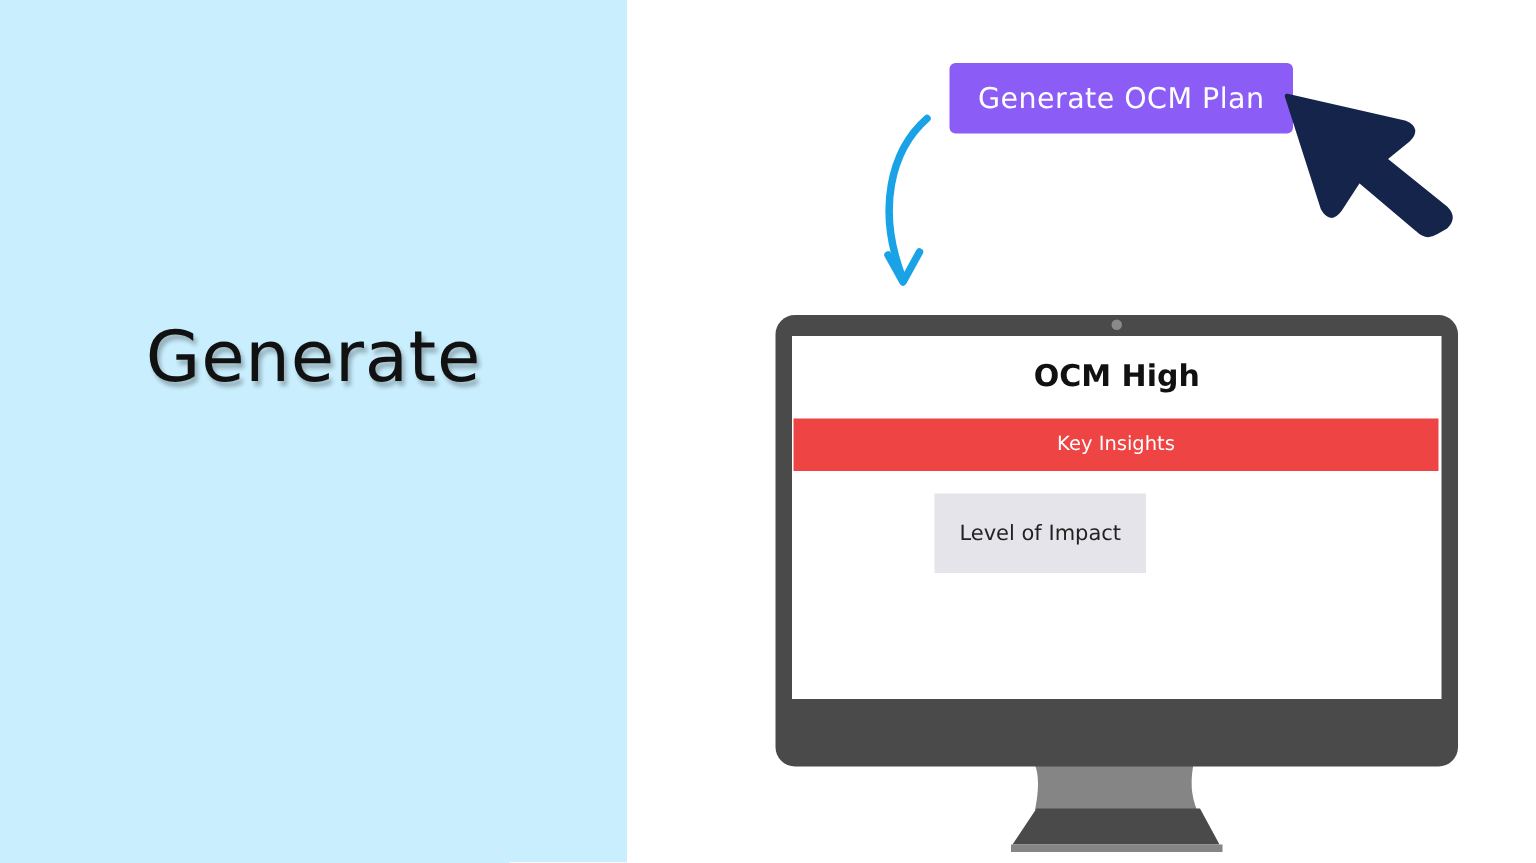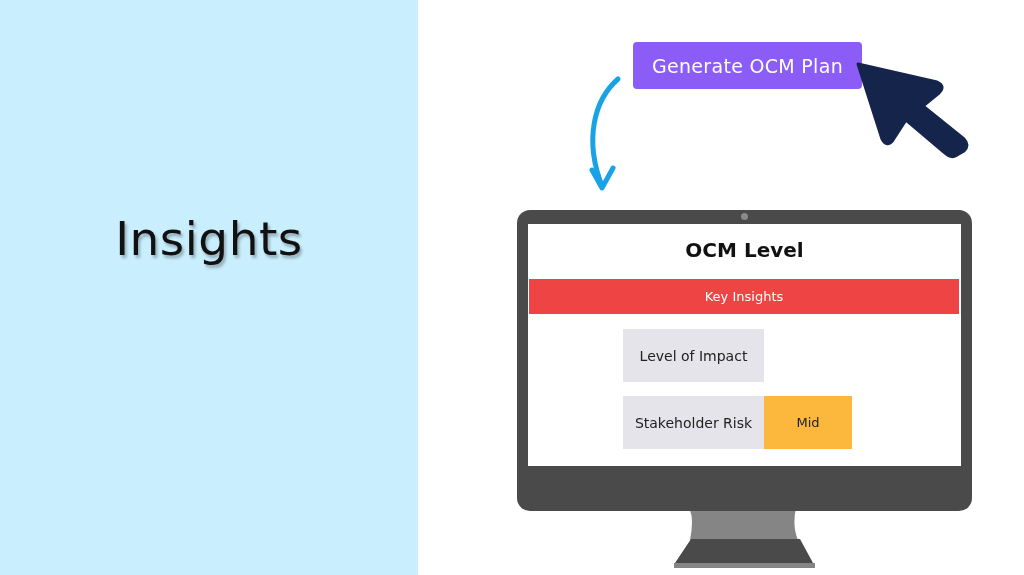--- a/index.html
+++ b/index.html
@@ -59,45 +59,41 @@
     display: flex; align-items: center; justify-content: center;
   }
   .row-impact { top: 105px; }
   .row-risk { top: 172px; }
 </style>
 </head>
 <body>
 
 <div class="left-panel"></div>
 <div class="headline">
-  <div>Insights</div>
+  <div>Generate</div>
 </div>
 
 <button class="cta-button">Generate OCM Plan</button>
 
 <svg class="overlay-svg" viewBox="0 0 1024 575">
   <path d="M690 510 L764 510 Q758 520 762 540 L690 540 Q694 520 690 510 Z" fill="#858585"></path>
   <path d="M693 508 L796 508 Q792 526 798 540 L692 540 Q698 526 693 508 Z" fill="#858585"></path>
   <path d="M691 539 L800 539 L813 563 L675 563 Z" fill="#4a4a4a"></path>
   <rect x="674" y="563" width="141" height="5" fill="#858585"></rect>
 </svg>
 
 <div class="monitor-frame"></div>
 <div class="camera-dot"></div>
 
 <div class="screen">
-  <div class="screen-title">OCM Level</div>
+  <div class="screen-title">OCM High</div>
   <div class="insights-bar">Key Insights</div>
 
   <div class="insight-row row-impact">
     <div class="insight-label">Level of Impact</div>
-  </div>
-  <div class="insight-row row-risk">
-    <div class="insight-label">Stakeholder Risk</div>
-    <div class="insight-value" id="val1" style="background: rgb(252, 184, 60); color: rgb(34, 34, 34);">Mid</div>
   </div>
 </div>
 
 <svg class="overlay-svg" viewBox="0 0 1024 575">
   <g fill="none" stroke="#19a3e6" stroke-width="5" stroke-linecap="round" stroke-linejoin="round">
     <path d="M618 79 C594 100 584 140 602 186"></path>
     <path d="M592 170 L602 188 L613 168"></path>
   </g>
   <path d="M858 64 L937 82 Q946 86 939 93 L923 106 L964 139 Q970 145 964 151 L957 155 Q951 159 945 153 L906 120 L893 140 Q887 148 882 139 Z" fill="#14244a" stroke="#14244a" stroke-width="3" stroke-linejoin="round"></path>
 </svg>

